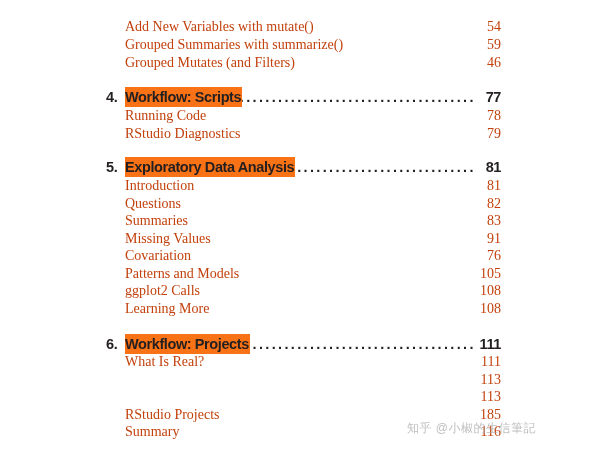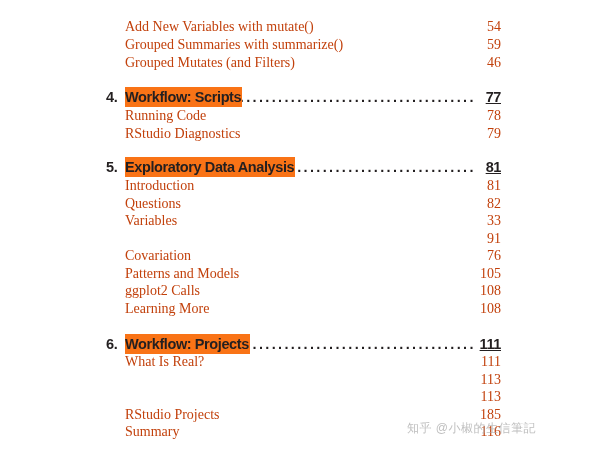--- a/index.html
+++ b/index.html
@@ -74,21 +74,20 @@
       overflow: hidden;
       font-weight: bold;
       letter-spacing: 2.35px;
       color: #231f20;
     }
     .chapter .cpage {
       position: absolute;
       right: 0;
       top: 0;
       font-weight: bold;
-      text-decoration: underline;
     }
     .watermark {
       position: absolute;
       left: 407px;
       top: 420px;
       font-family: Liberation Sans, sans-serif;
       font-size: 12px;
       color: rgba(170,170,170,0.75);
       white-space: nowrap;
       letter-spacing: 0.5px;
@@ -135,24 +134,25 @@
   </div>
   <div class="entry" style="top:177px">
     <span class="title">Introduction</span>
     <span class="page">81</span>
   </div>
   <div class="entry" style="top:194.5px">
     <span class="title">Questions</span>
     <span class="page">82</span>
   </div>
   <div class="entry" style="top:212px">
-    <span class="title">Variables</span>
-    <span class="page">33</span>
+    <span class="title">Summaries</span>
+    <span class="page">83</span>
   </div>
   <div class="entry" style="top:229.5px">
+    <span class="title">Missing Values</span>
     <span class="page">91</span>
   </div>
   <div class="entry" style="top:247px">
     <span class="title">Covariation</span>
     <span class="page">76</span>
   </div>
   <div class="entry" style="top:264.5px">
     <span class="title">Patterns and Models</span>
     <span class="page">105</span>
   </div>

